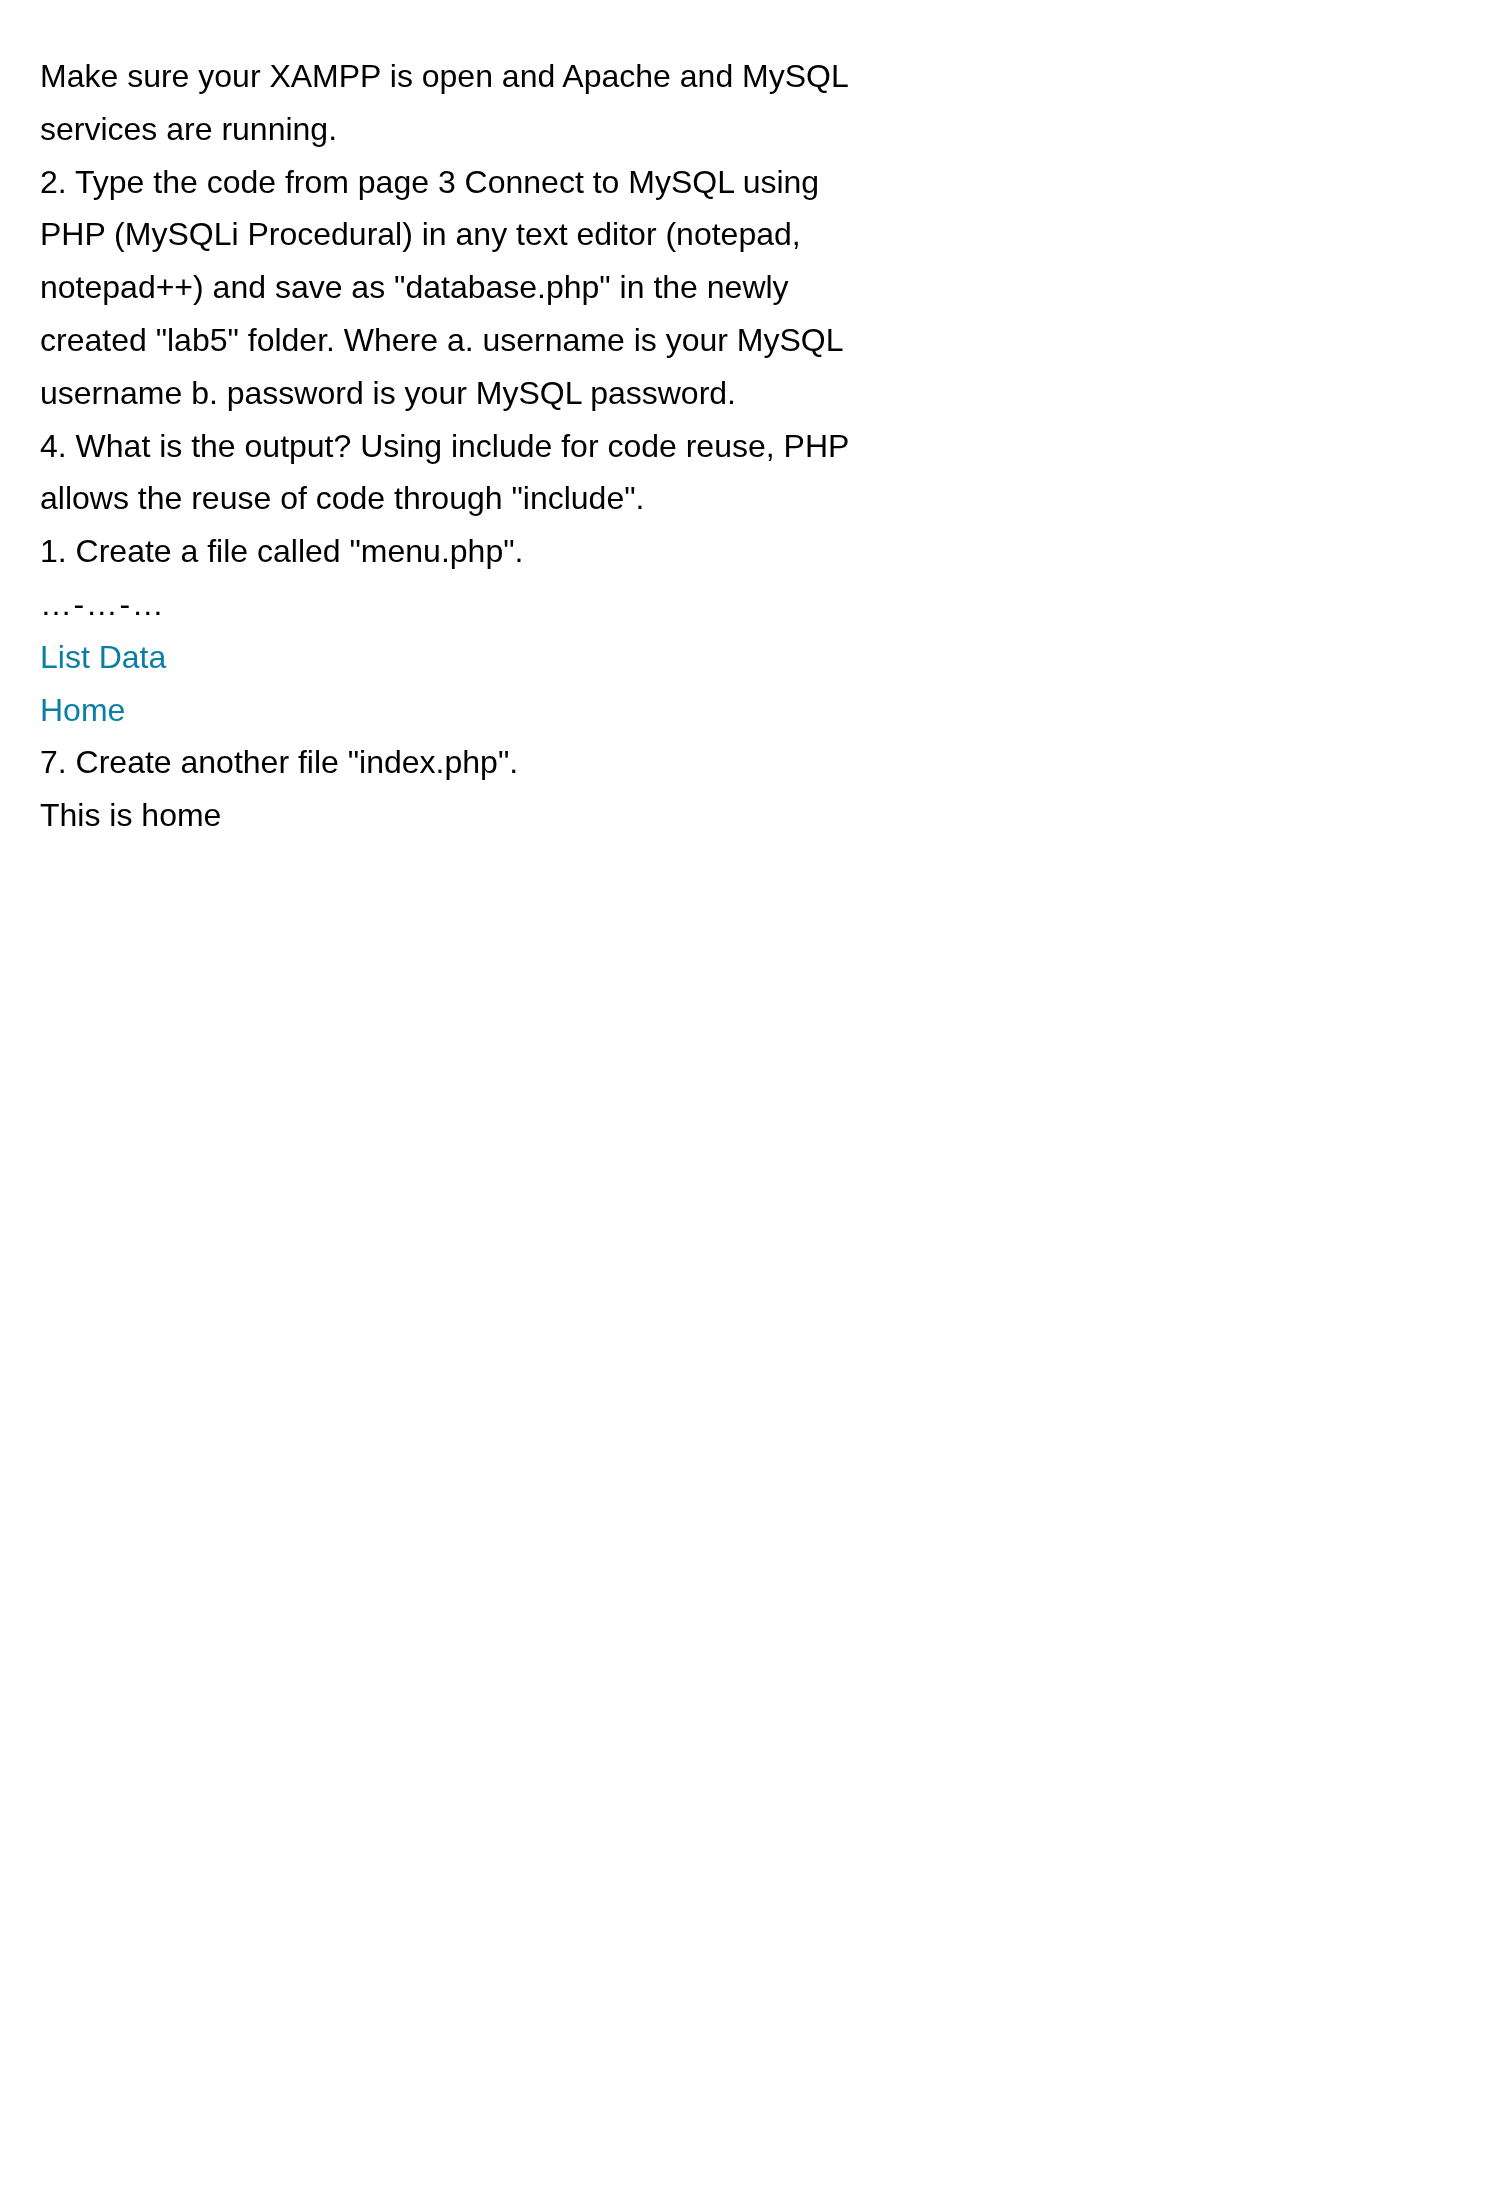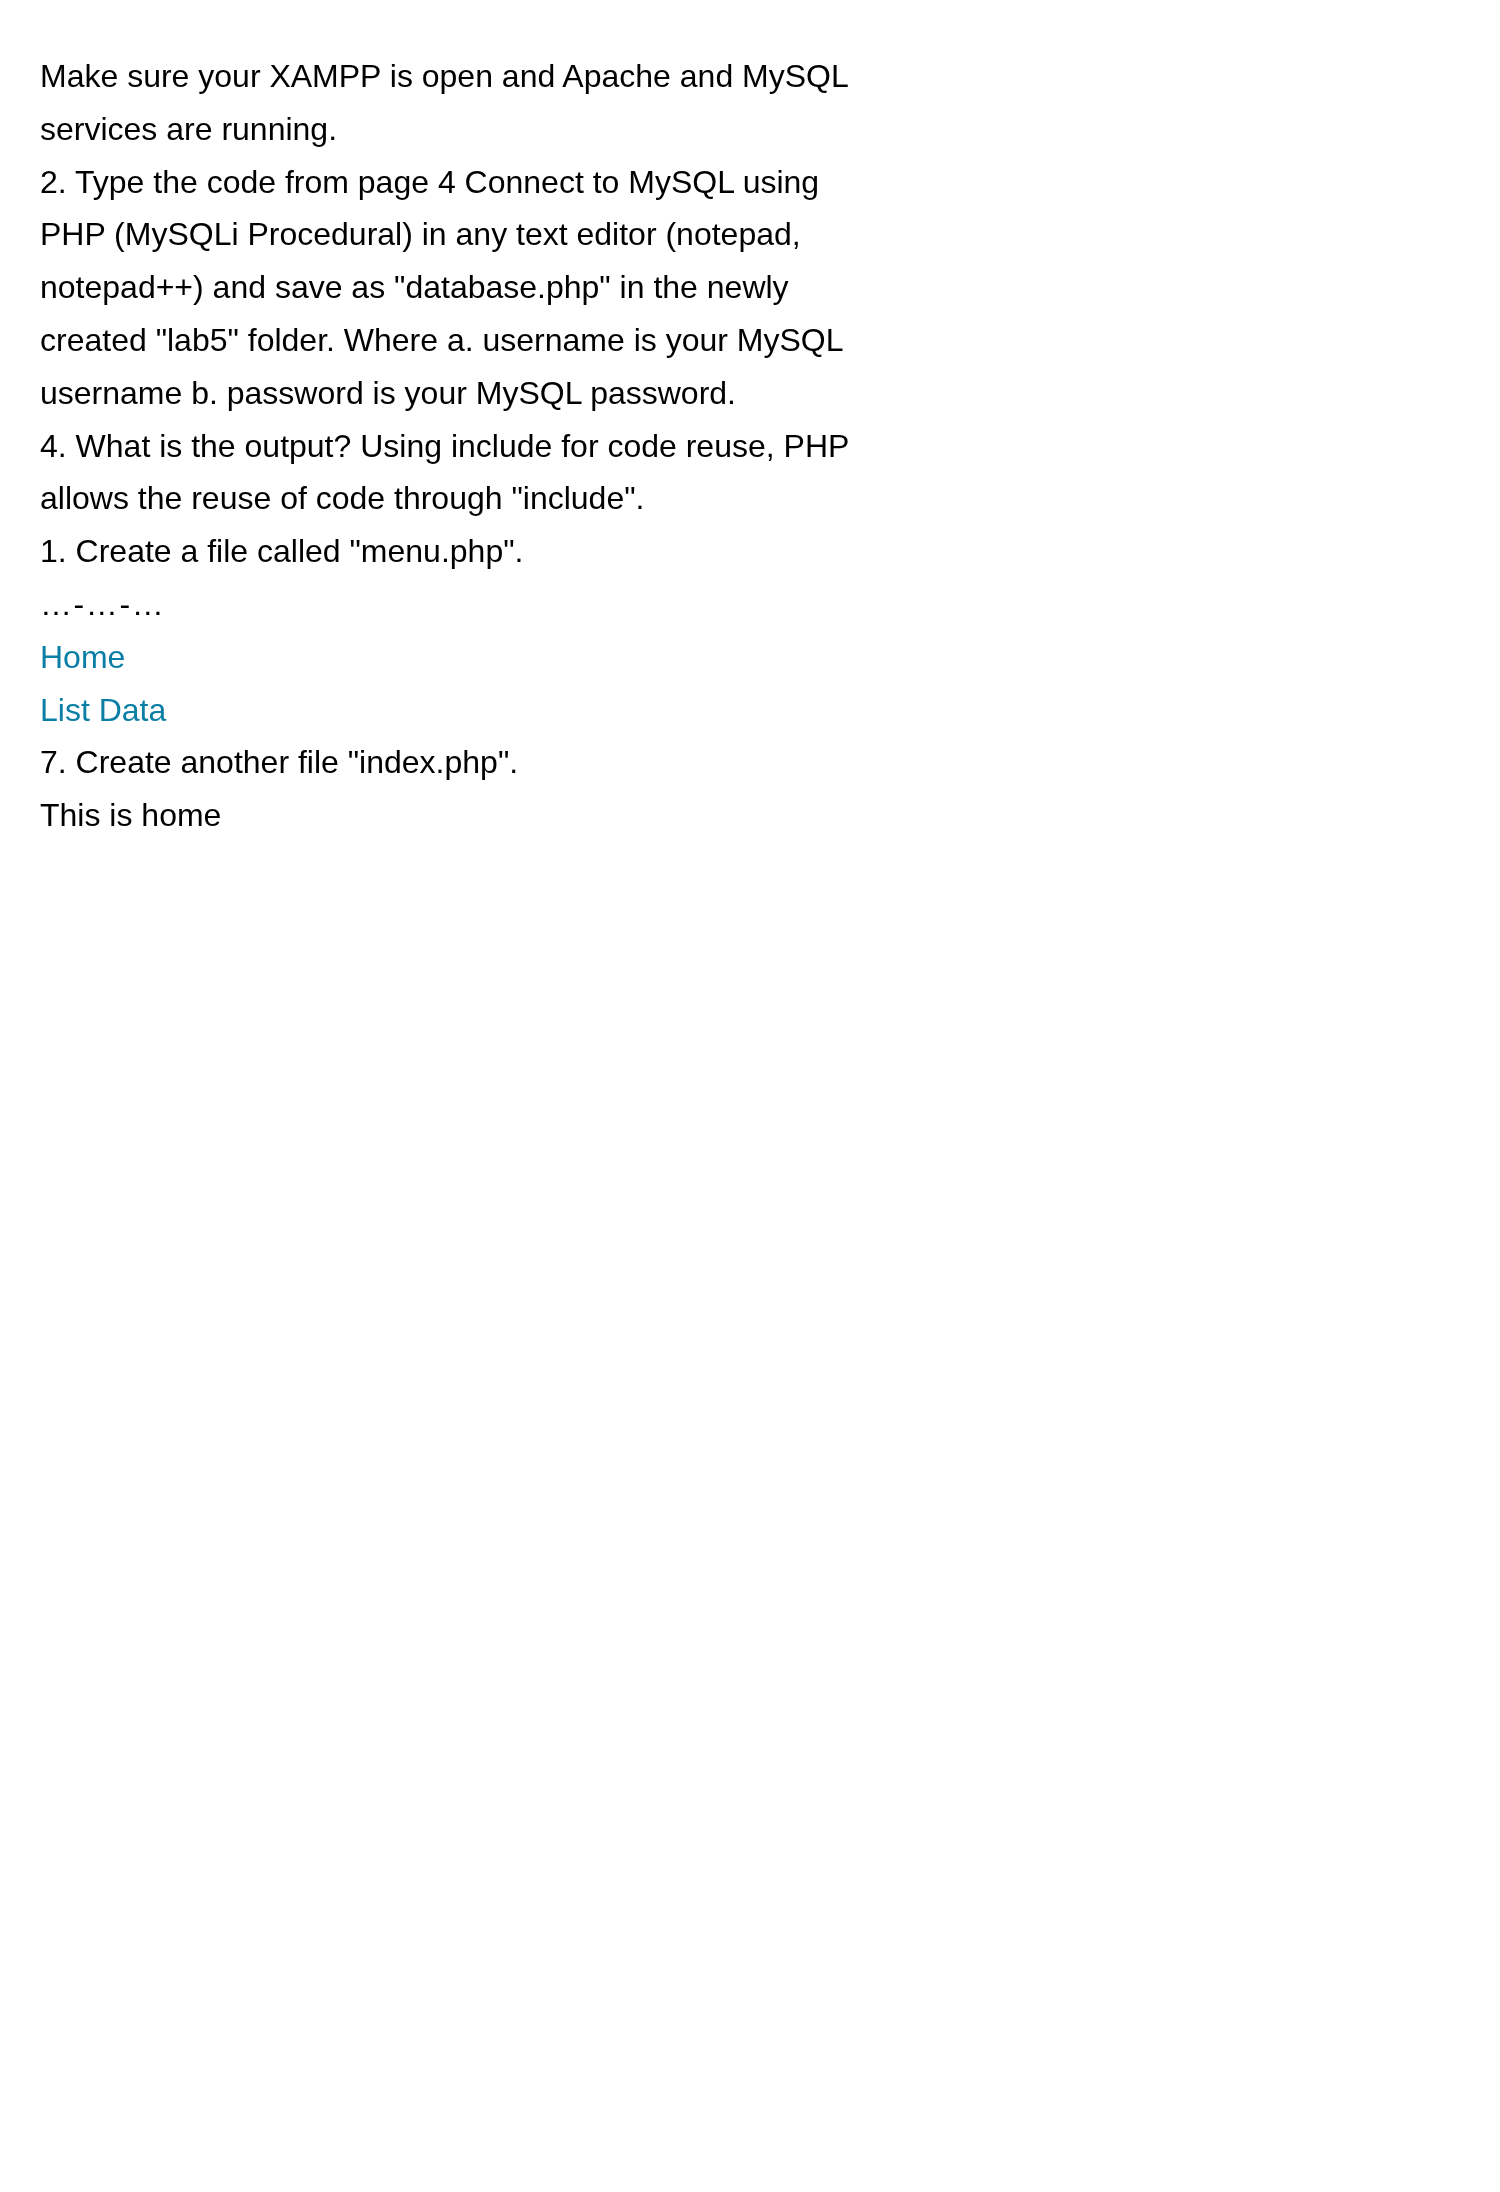--- a/index.html
+++ b/index.html
@@ -29,21 +29,21 @@
     }
     .dots {
       letter-spacing: 0.05em;
     }
   </style>
 </head>
 <body>
 
 <div class="content">
   <div class="paragraph">Make sure your XAMPP is open and Apache and MySQL services are running.</div>
-  <div class="paragraph">2. Type the code from page 4 Connect to MySQL using PHP (MySQLi Procedural) in any text editor (notepad, notepad++) and save as "database.php" in the newly created "lab5" folder. Where a. username is your MySQL username b. password is your MySQL password.</div>
+  <div class="paragraph">2. Type the code from page 3 Connect to MySQL using PHP (MySQLi Procedural) in any text editor (notepad, notepad++) and save as "database.php" in the newly created "lab5" folder. Where a. username is your MySQL username b. password is your MySQL password.</div>
   <div class="paragraph">4. What is the output? Using include for code reuse, PHP allows the reuse of code through "include".</div>
   <div class="paragraph">1. Create a file called "menu.php".</div>
   <div class="paragraph dots">…-…-…</div>
+  <a href="#" class="link">List Data</a>
   <a href="#" class="link">Home</a>
-  <a href="#" class="link">List Data</a>
   <div class="paragraph">7. Create another file "index.php".</div>
   <div class="paragraph"> This is home</div>
 </div>
 
 </body></html>

